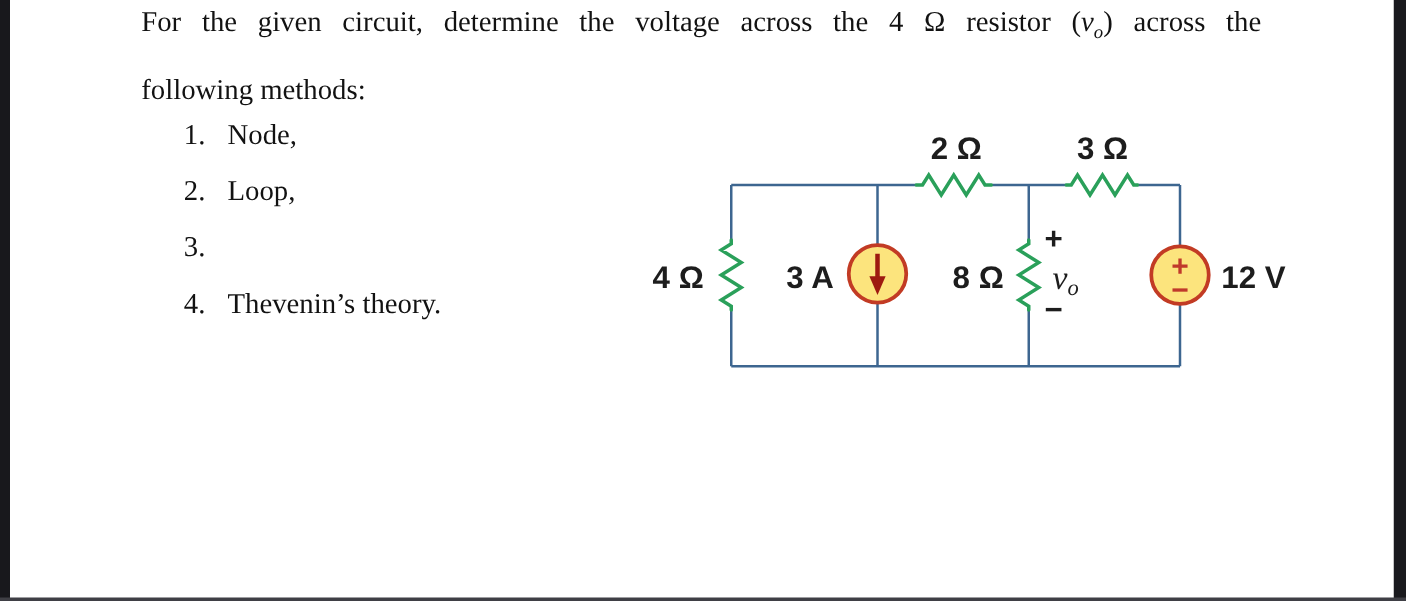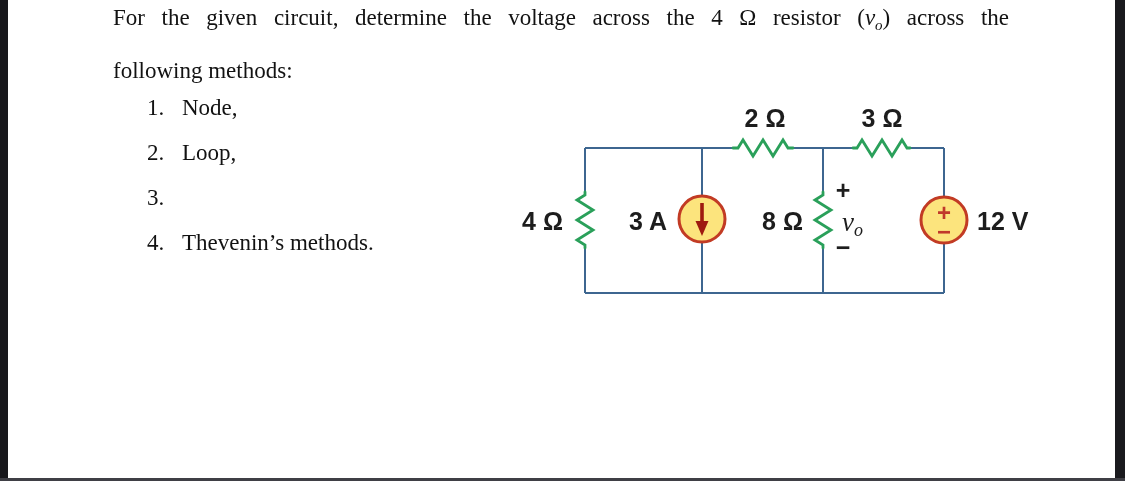--- a/index.html
+++ b/index.html
@@ -59,21 +59,21 @@
   </div>
   <div class="method-item">
     <span class="method-num">2.</span>
     <span>Loop,</span>
   </div>
   <div class="method-item">
     <span class="method-num">3.</span>
   </div>
   <div class="method-item">
     <span class="method-num">4.</span>
-    <span>Thevenin’s methods.</span>
+    <span>Thevenin’s theory.</span>
   </div>
 </div>
 
 <svg class="circuit" viewBox="0 0 545 210" xmlns="http://www.w3.org/2000/svg">
 
   <path class="wire" d="M70,53 H218 M278,53 H338 M395,53 H429"></path>
 
   <path class="wire" d="M70,198 H429"></path>
 
   <path class="wire" d="M70,53 V97 M70,153 V198"></path>

